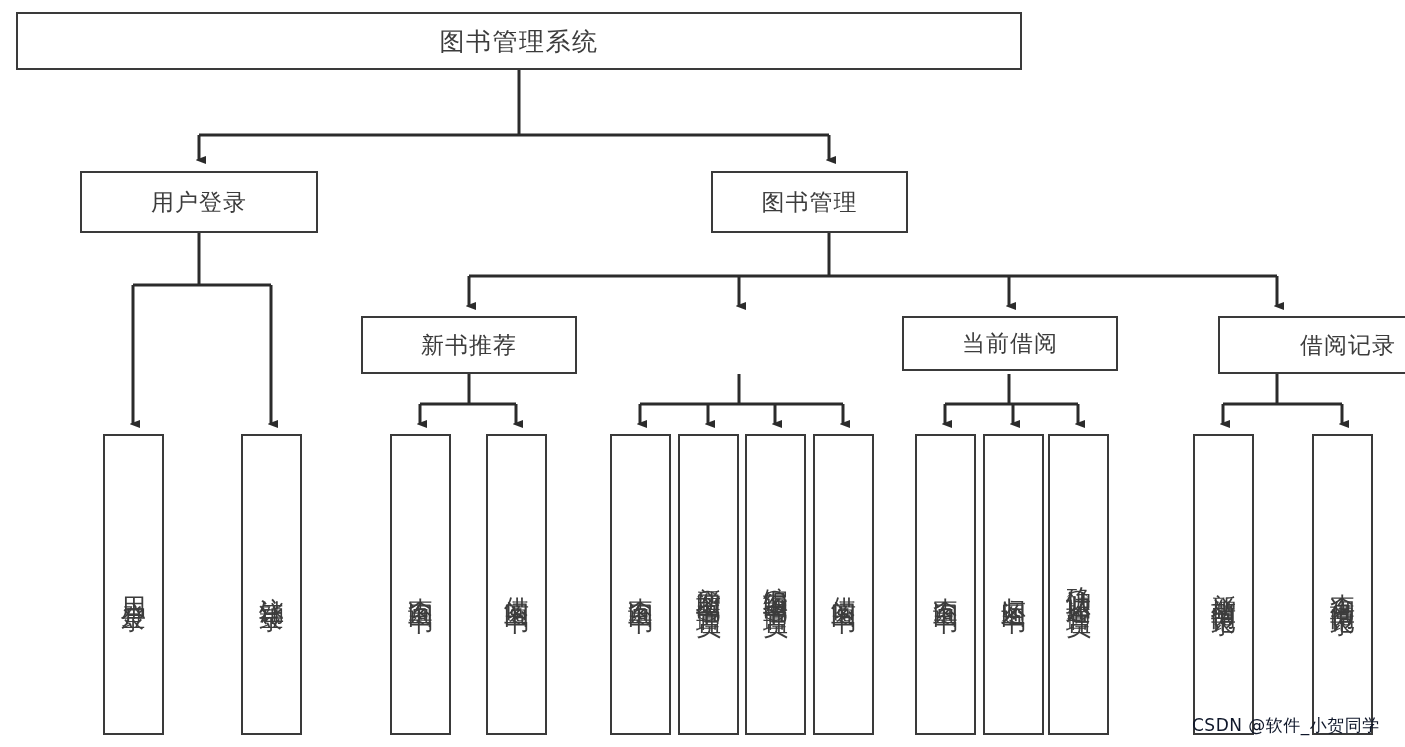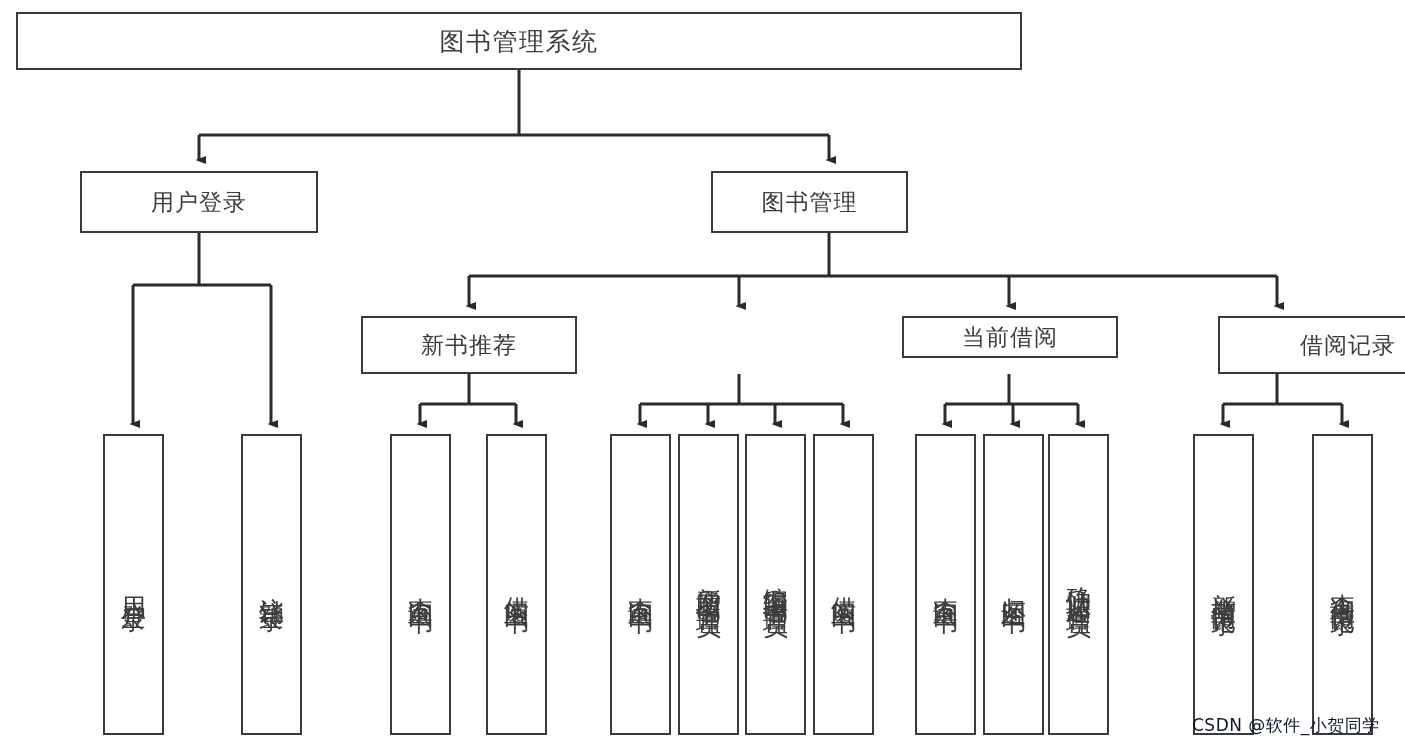--- a/index.html
+++ b/index.html
@@ -145,21 +145,21 @@
 
   <div class="node h" style="left:711px; top:171px; width:197px; height:62px;">
     <span class="lbl">图书管理</span>
   </div>
 
   <div class="node h" style="left:361px; top:316px; width:216px; height:58px;">
     <span class="lbl">新书推荐</span>
   </div>
 
 
-  <div class="node h" style="left:902px; top:316px; width:216px; height:42px;">
+  <div class="node h" style="left:902px; top:316px; width:216px; height:55px;">
     <span class="lbl">当前借阅</span>
   </div>
 
   <div class="node h" style="left:1218px; top:316px; width:260px; height:58px;">
     <span class="lbl">借阅记录</span>
   </div>
 
   <div class="node v" style="left:103px; top:434px; width:61px; height:301px;">
     <span class="lbl">用户登录</span>
   </div>

